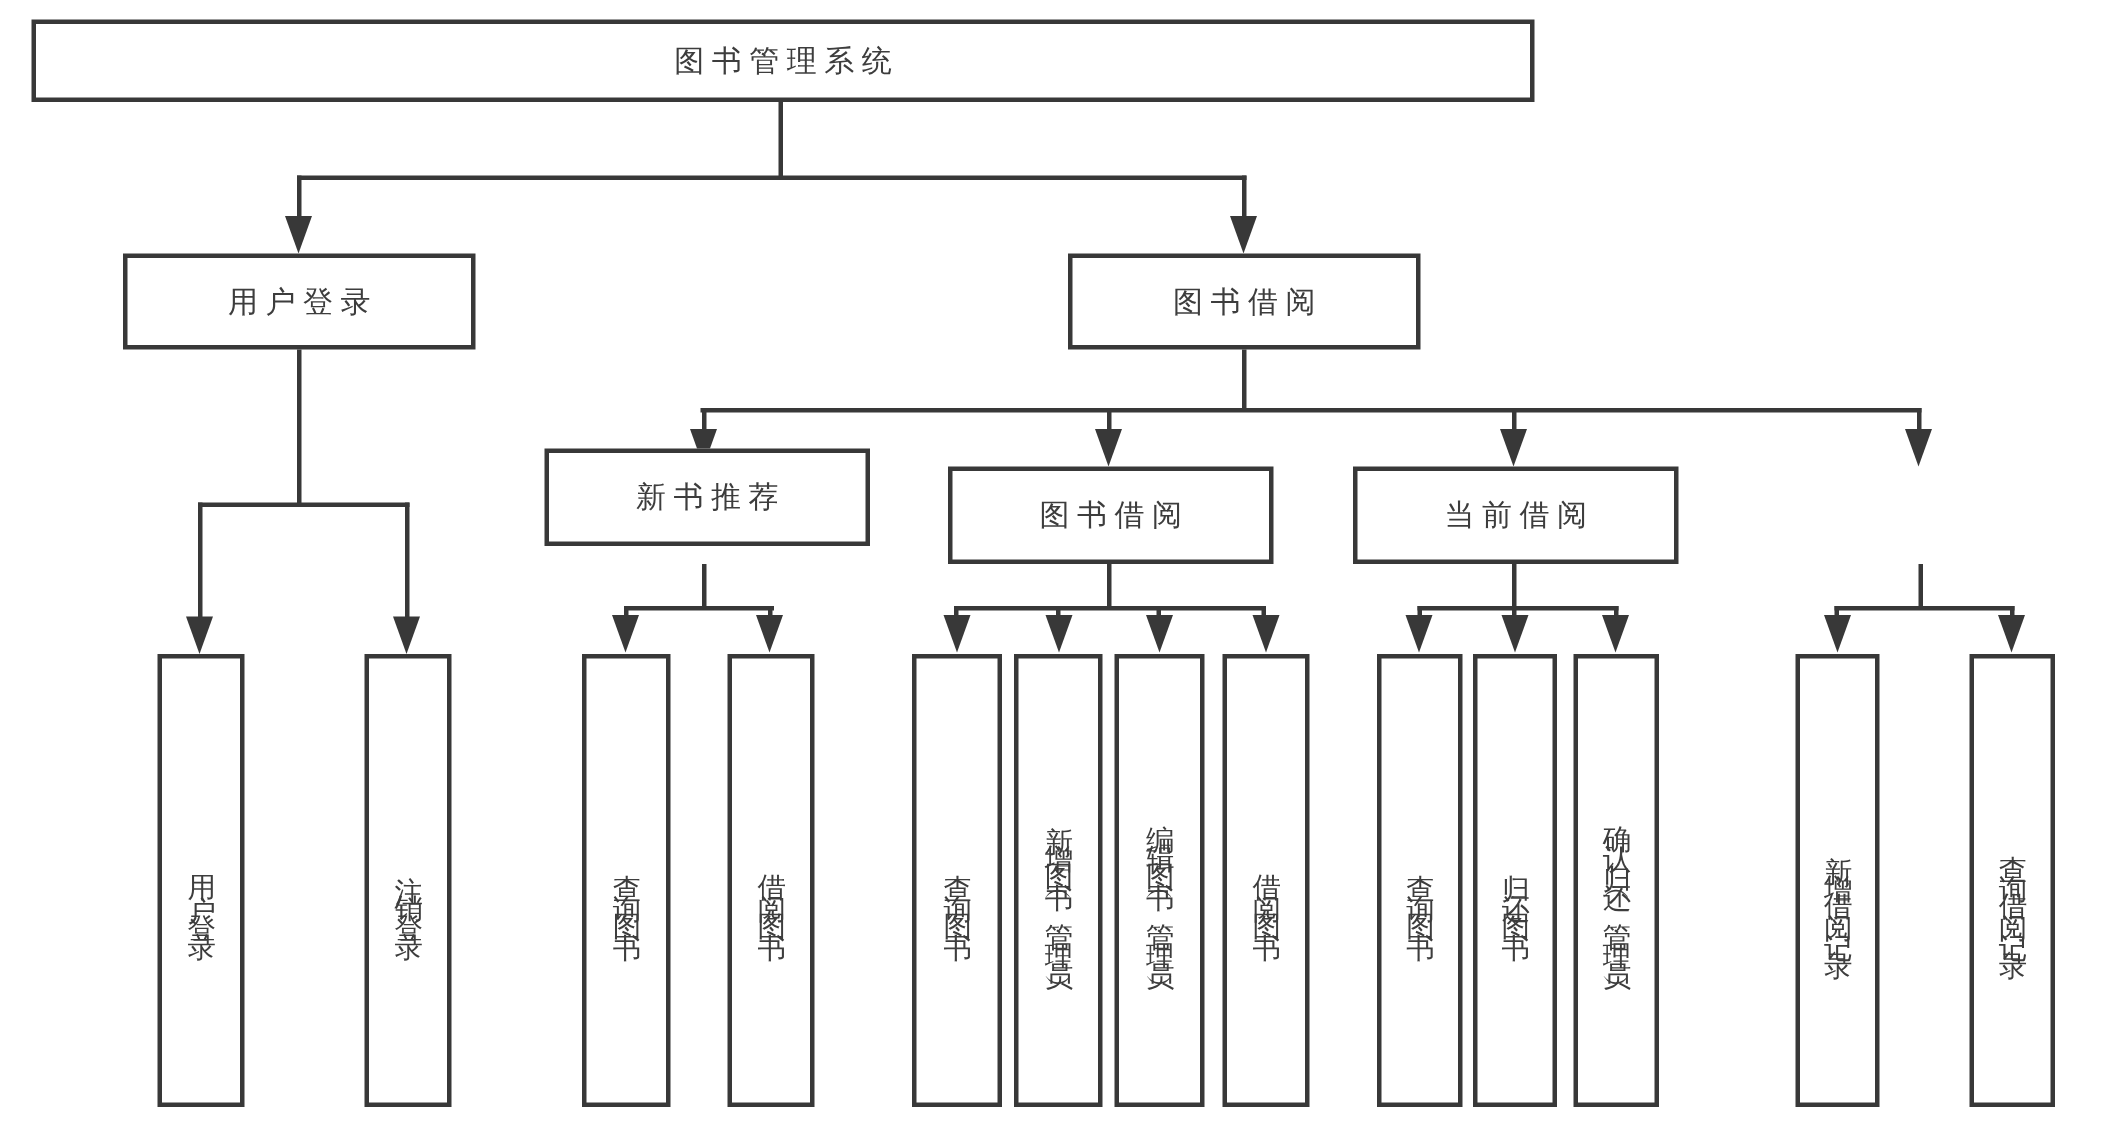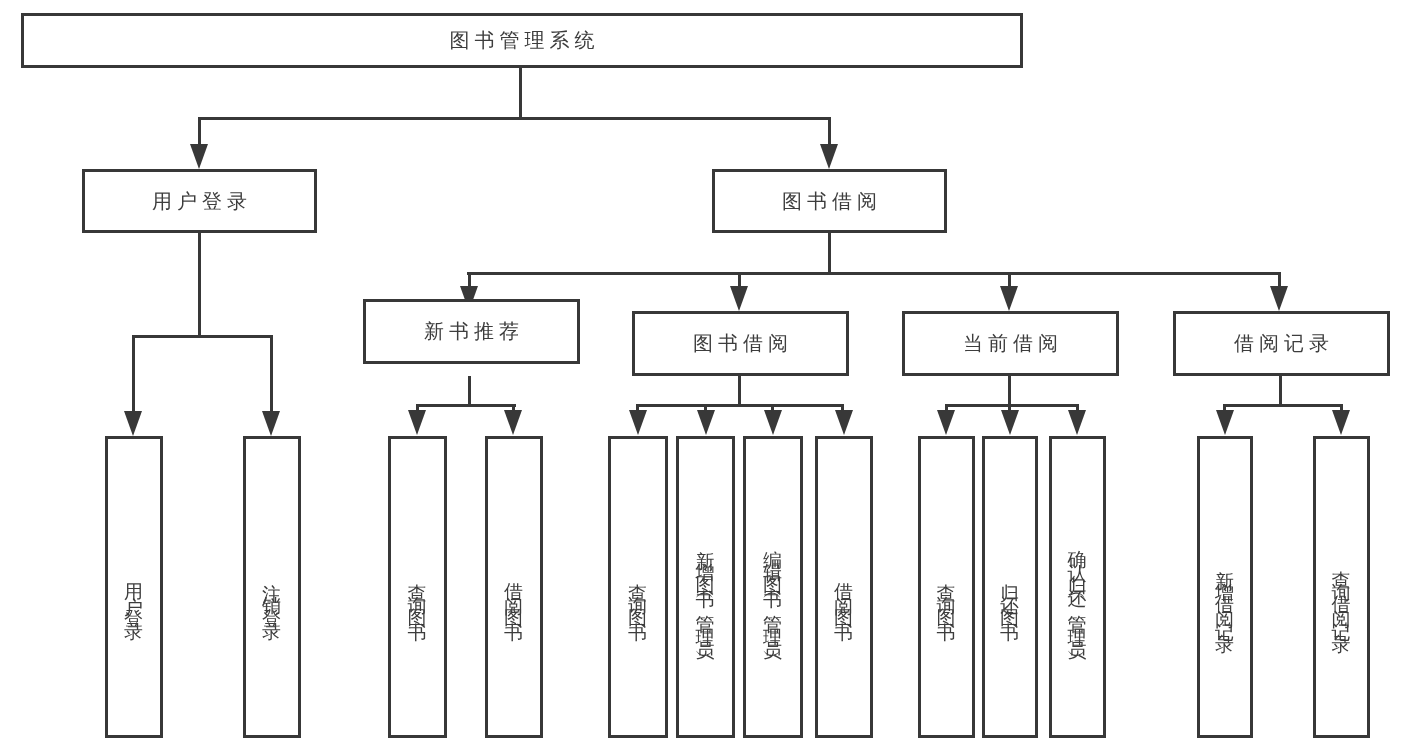--- a/index.html
+++ b/index.html
@@ -89,23 +89,20 @@
 
   <div class="node" style="left:363px;top:299px;width:217px;height:65px;">
     <span class="hlabel">新书推荐</span>
   </div>
   <div class="node" style="left:632px;top:311px;width:217px;height:65px;">
     <span class="hlabel">图书借阅</span>
   </div>
   <div class="node" style="left:902px;top:311px;width:217px;height:65px;">
     <span class="hlabel">当前借阅</span>
   </div>
-  <div class="node" style="left:1173px;top:311px;width:217px;height:65px;">
-    <span class="hlabel">借阅记录</span>
-  </div>
 
   <div class="vline" style="left:468px;top:376px;height:30px;"></div>
   <div class="hline" style="left:416px;top:404px;width:100px;"></div>
   <div class="vline" style="left:416px;top:404px;height:8px;"></div>
   <div class="arrow" style="left:408px;top:410px;"></div>
   <div class="vline" style="left:512px;top:404px;height:8px;"></div>
   <div class="arrow" style="left:504px;top:410px;"></div>
 
   <div class="vline" style="left:738px;top:376px;height:30px;"></div>
   <div class="hline" style="left:636px;top:404px;width:208px;"></div>

